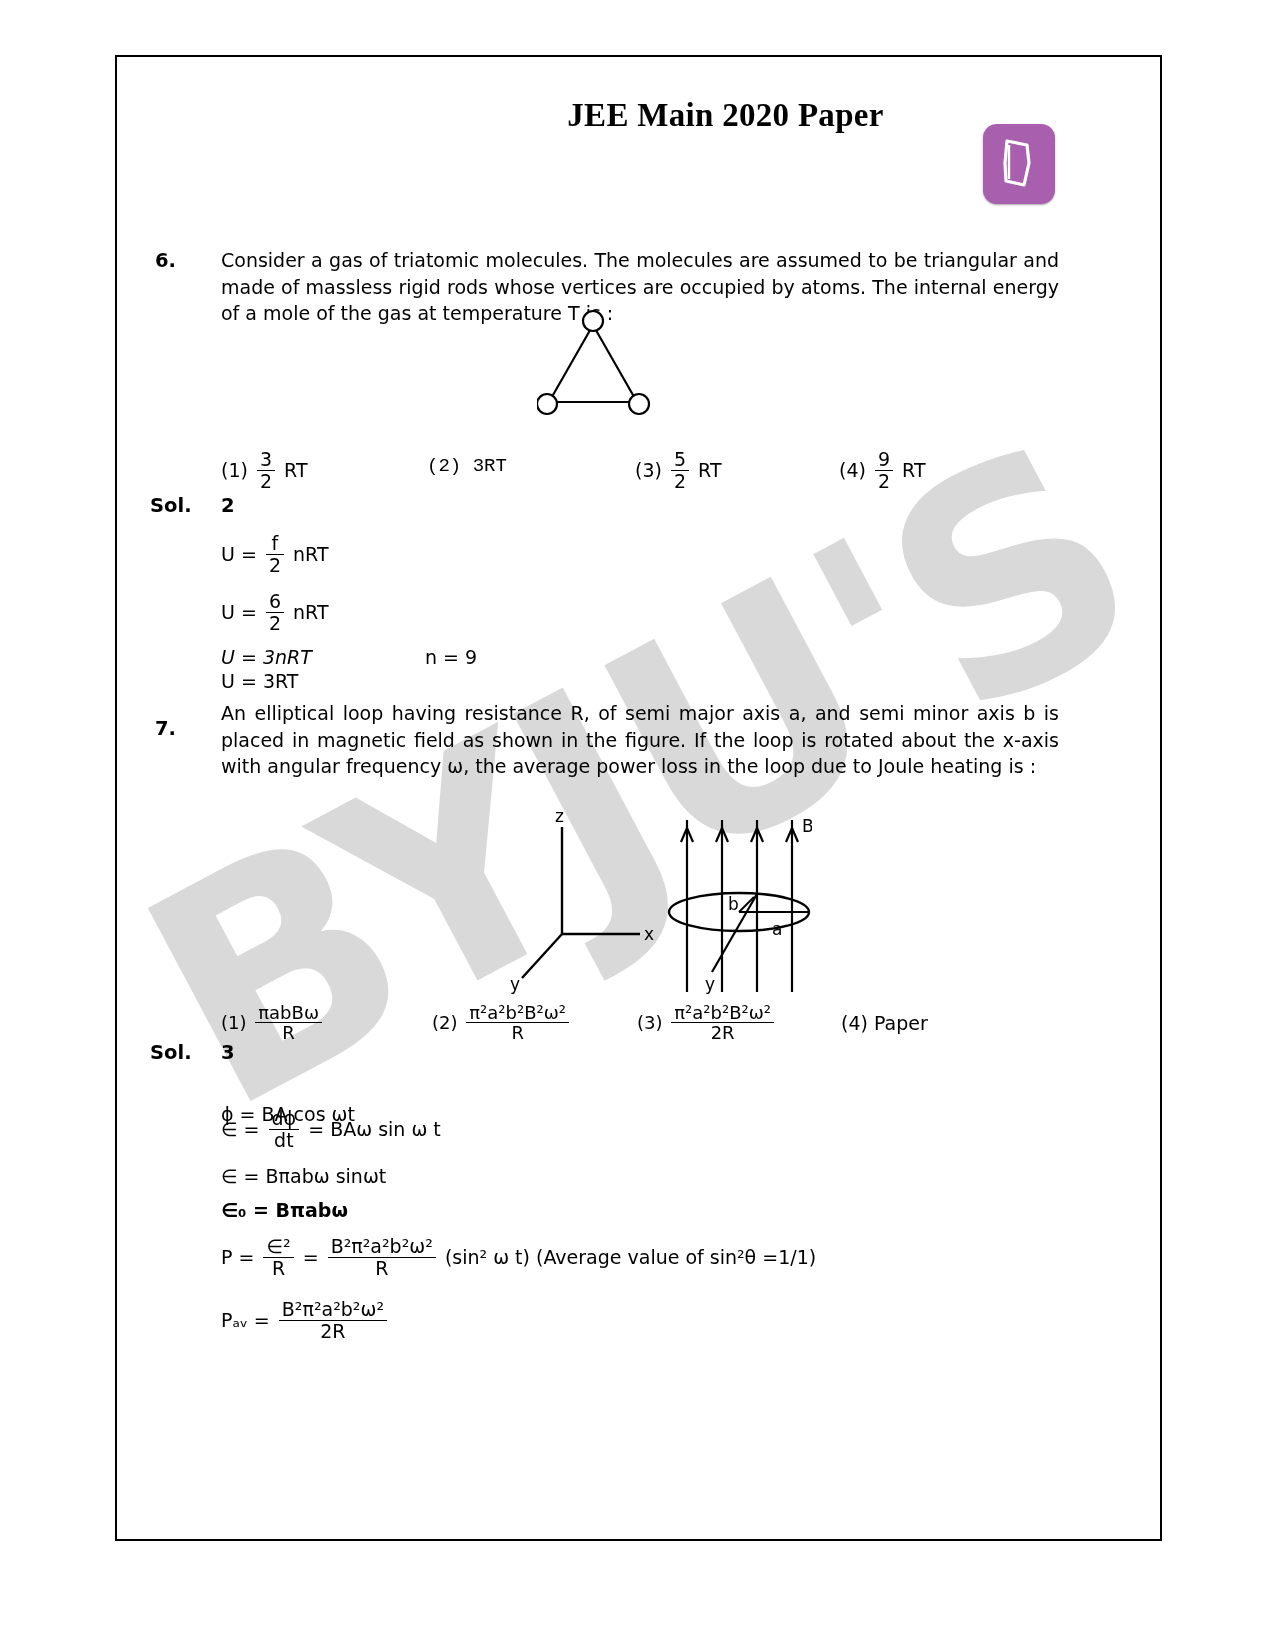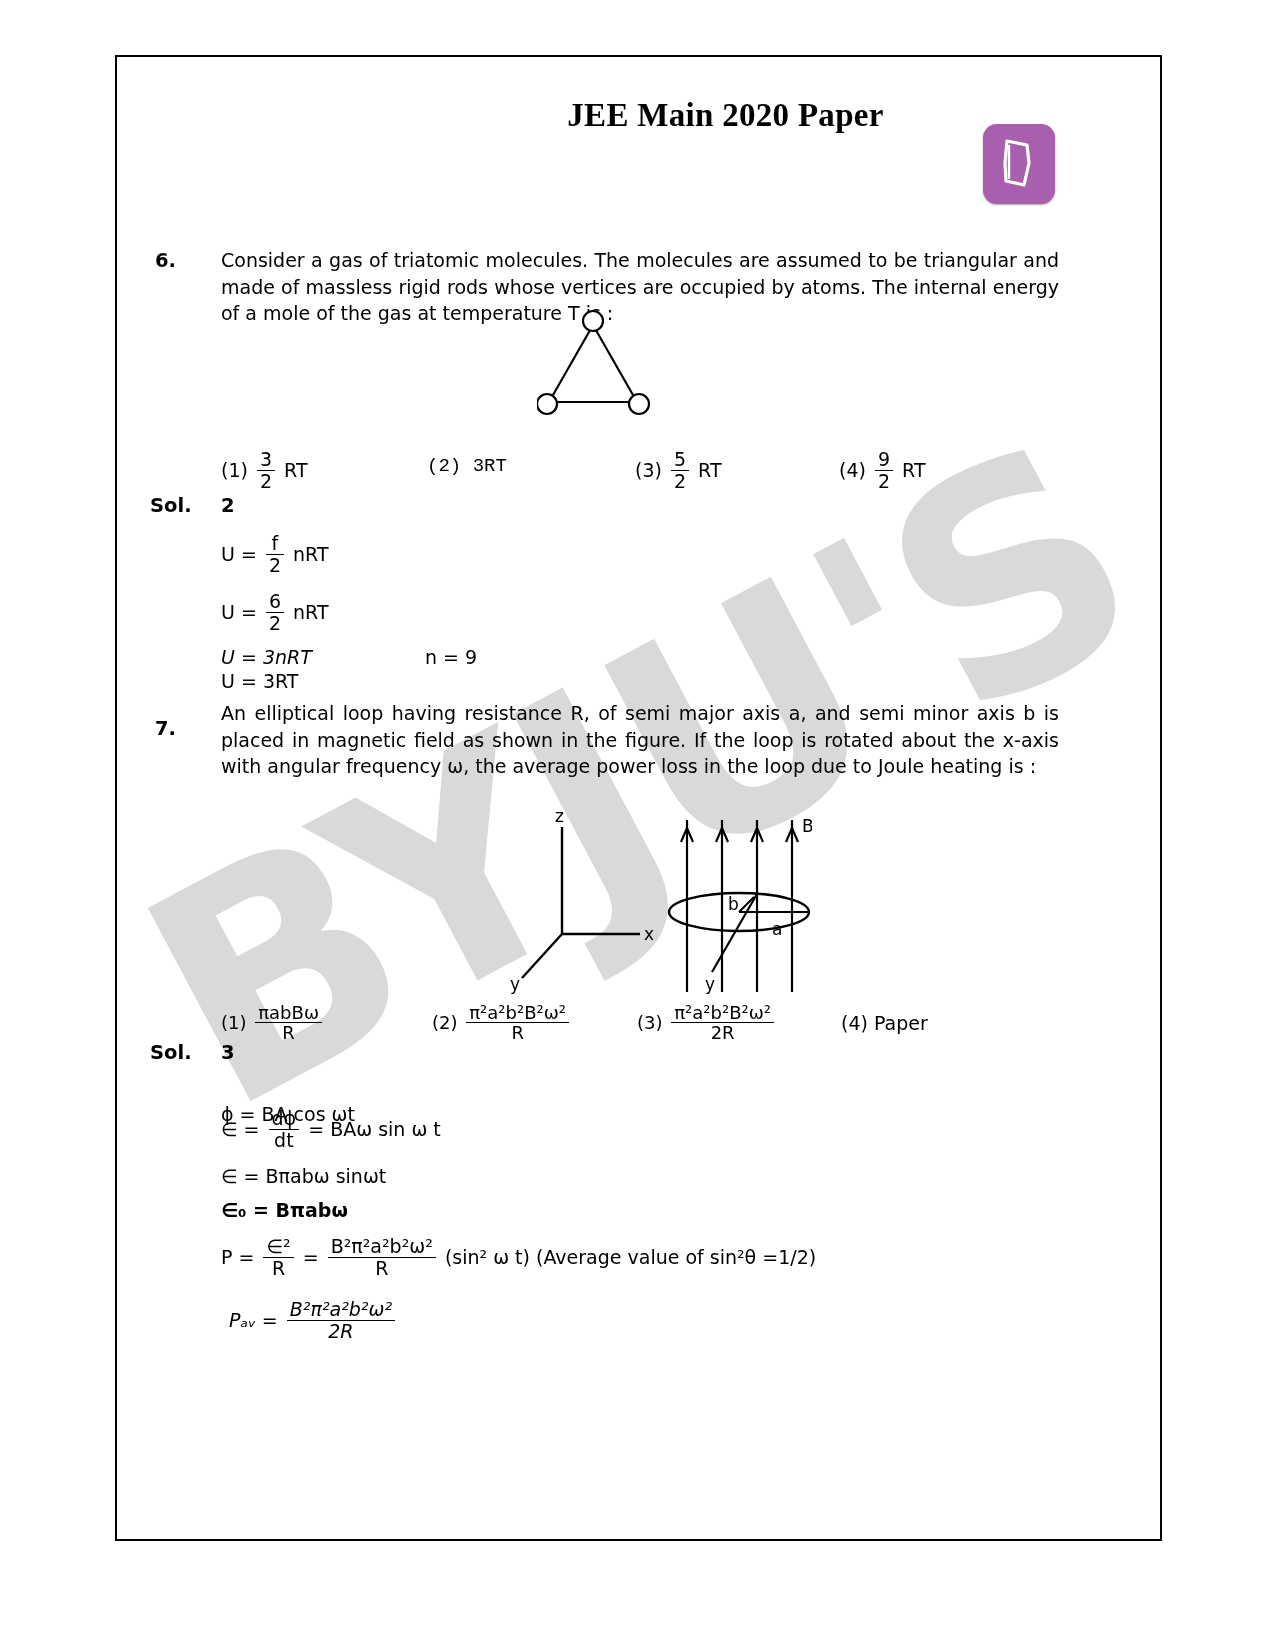--- a/index.html
+++ b/index.html
@@ -213,24 +213,24 @@
       <span>P =</span>
       <span class="frac fs">
         <span class="num">∈²</span>
         <span class="den">R</span>
       </span>
       <span>=</span>
       <span class="frac fs">
         <span class="num">B²π²a²b²ω²</span>
         <span class="den">R</span>
       </span>
-      <span>(sin² ω t)  (Average value of sin²θ =1/2)</span>
-    </div>
-
-    <div class="eqline" style="left:112px;top:1243px;font-style:italic;">
+      <span>(sin² ω t)  (Average value of sin²θ =1/1)</span>
+    </div>
+
+    <div class="eqline" style="left:104px;top:1243px;">
       <span>Pₐᵥ =</span>
       <span class="frac fs">
         <span class="num">B²π²a²b²ω²</span>
         <span class="den">2R</span>
       </span>
     </div>
 
   </div>
 </div>
 

